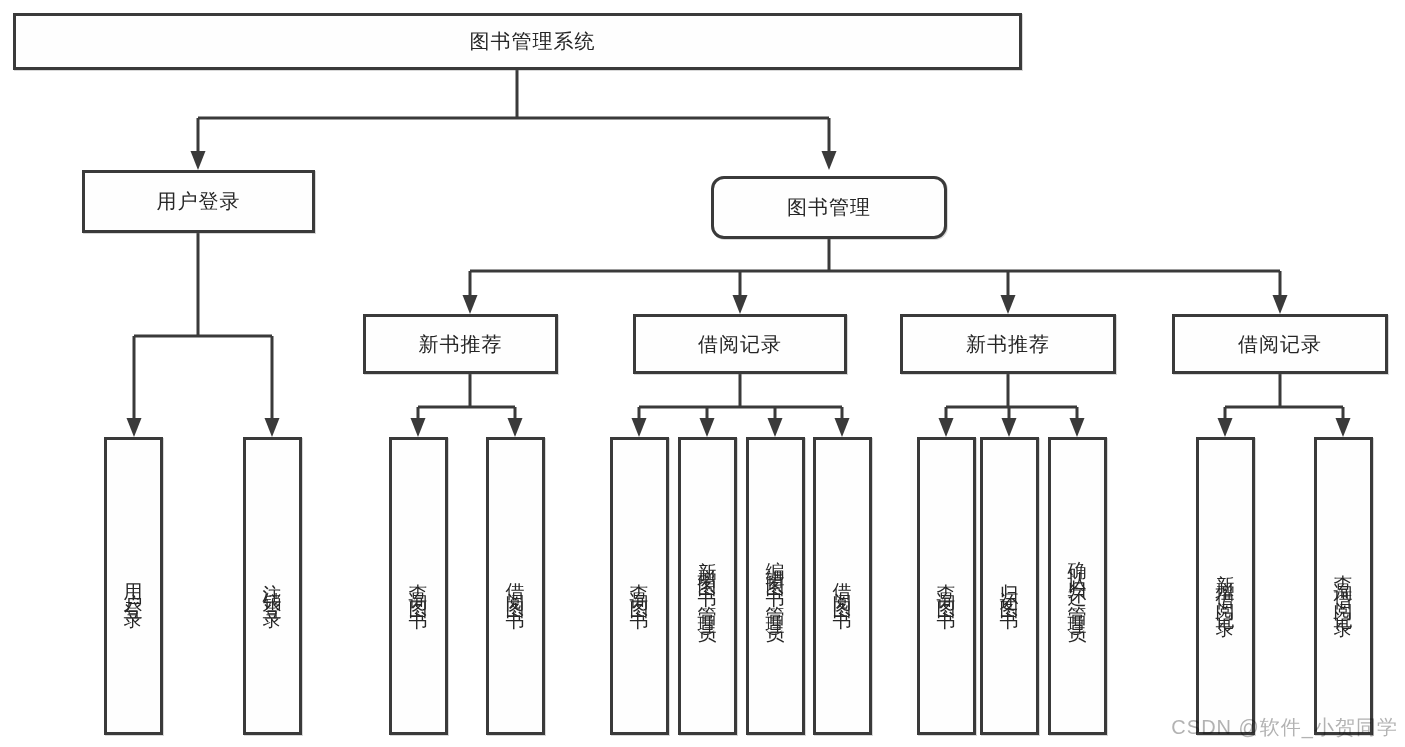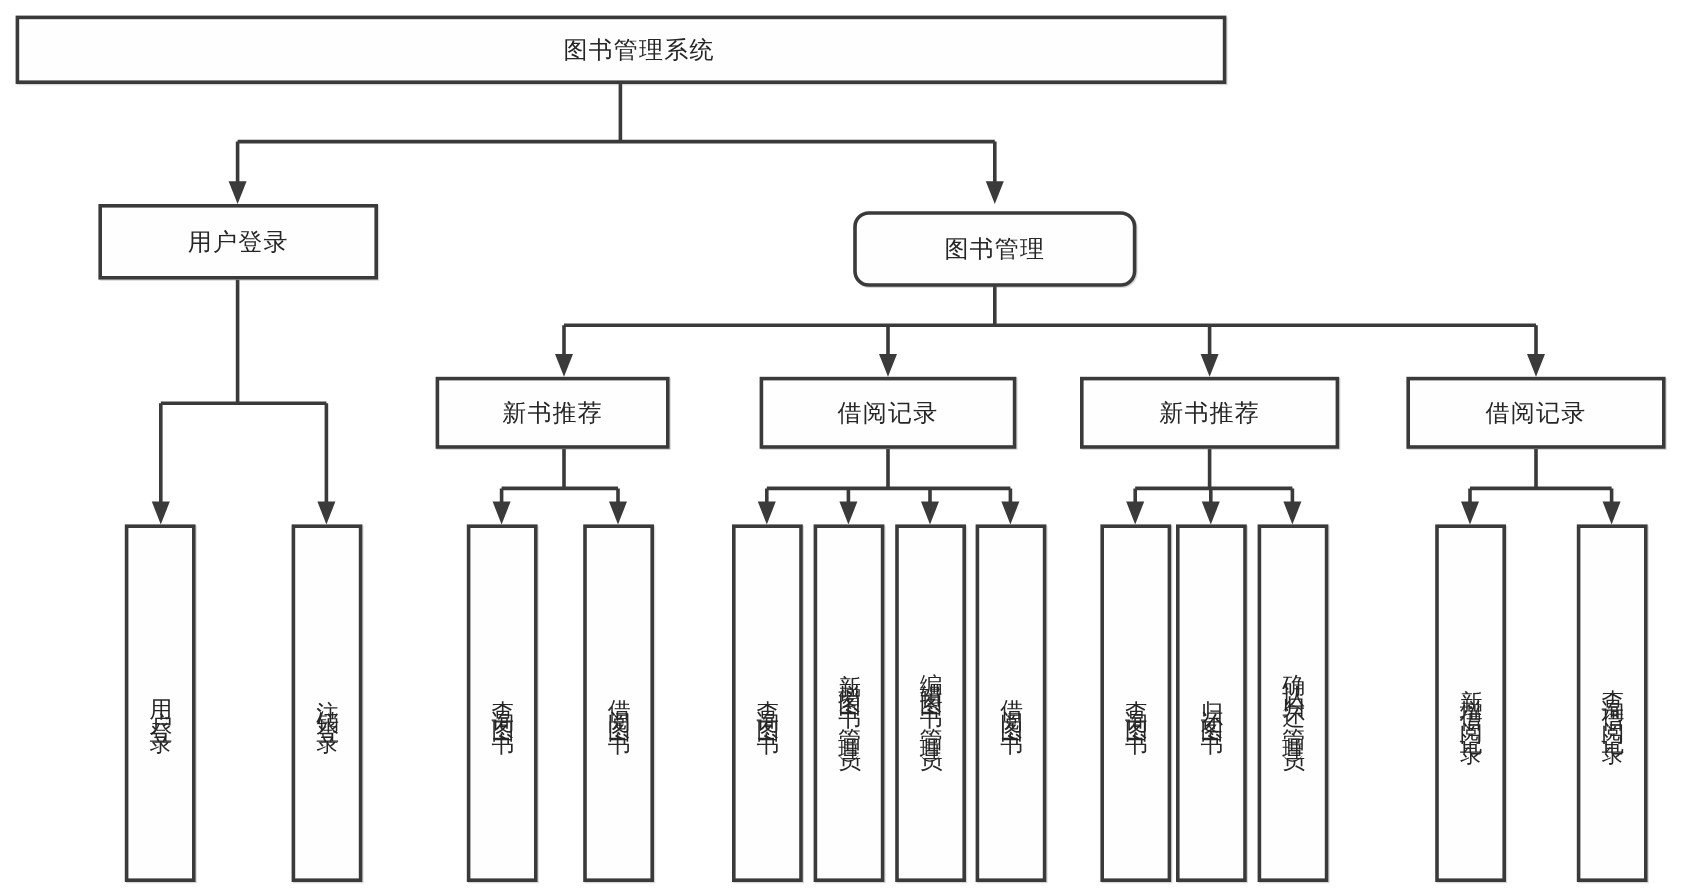--- a/index.html
+++ b/index.html
@@ -116,14 +116,15 @@
   <div class="box v" style="left:746px; top:437px; width:59px; height:298px;">编辑图书（管理员）</div>
   <div class="box v" style="left:813px; top:437px; width:59px; height:298px;">借阅图书</div>
 
   <div class="box v" style="left:917px; top:437px; width:59px; height:298px;">查询图书</div>
   <div class="box v" style="left:980px; top:437px; width:59px; height:298px;">归还图书</div>
   <div class="box v" style="left:1048px; top:437px; width:59px; height:298px;">确认归还（管理员）</div>
 
   <div class="box v" style="left:1196px; top:437px; width:59px; height:298px;">新增借阅记录</div>
   <div class="box v" style="left:1314px; top:437px; width:59px; height:298px;">查询借阅记录</div>
 
+  <div class="watermark">CSDN @软件_小贺同学</div>
 
 </div>
 
 </body></html>

